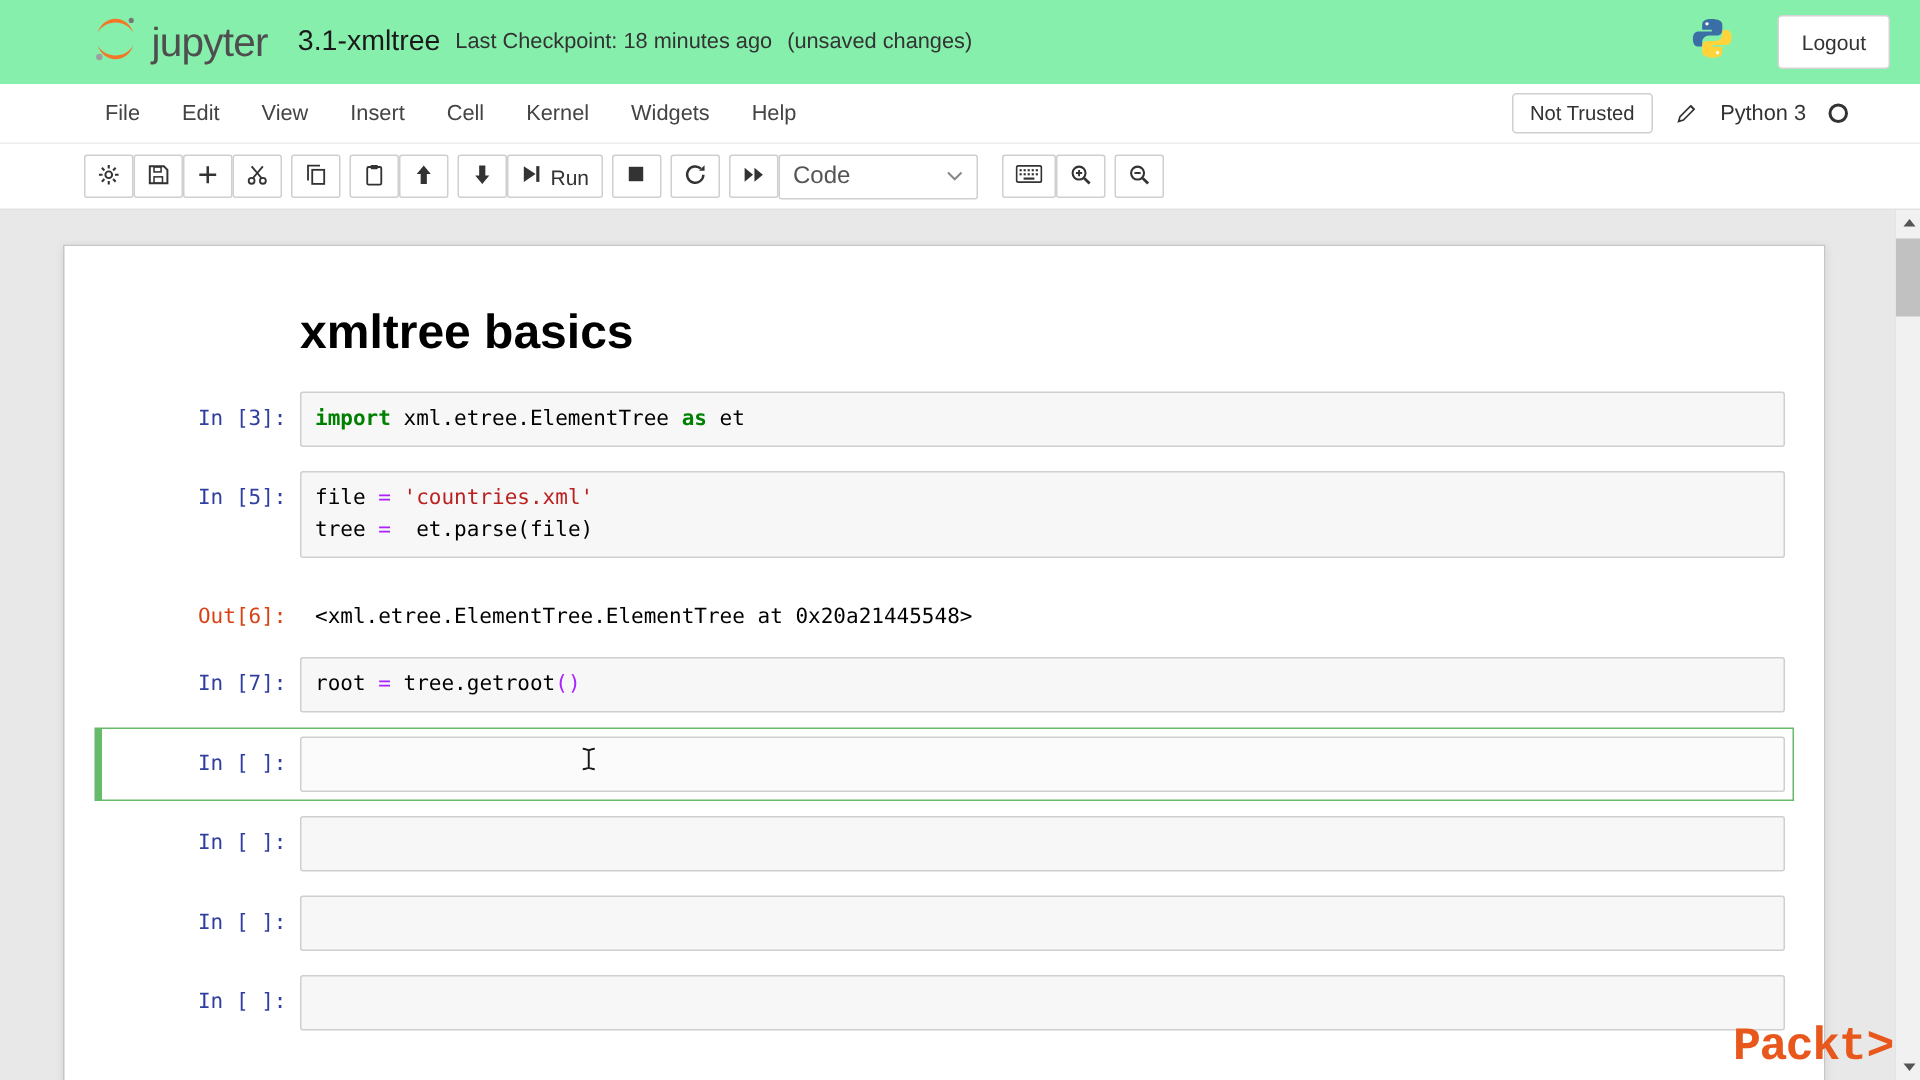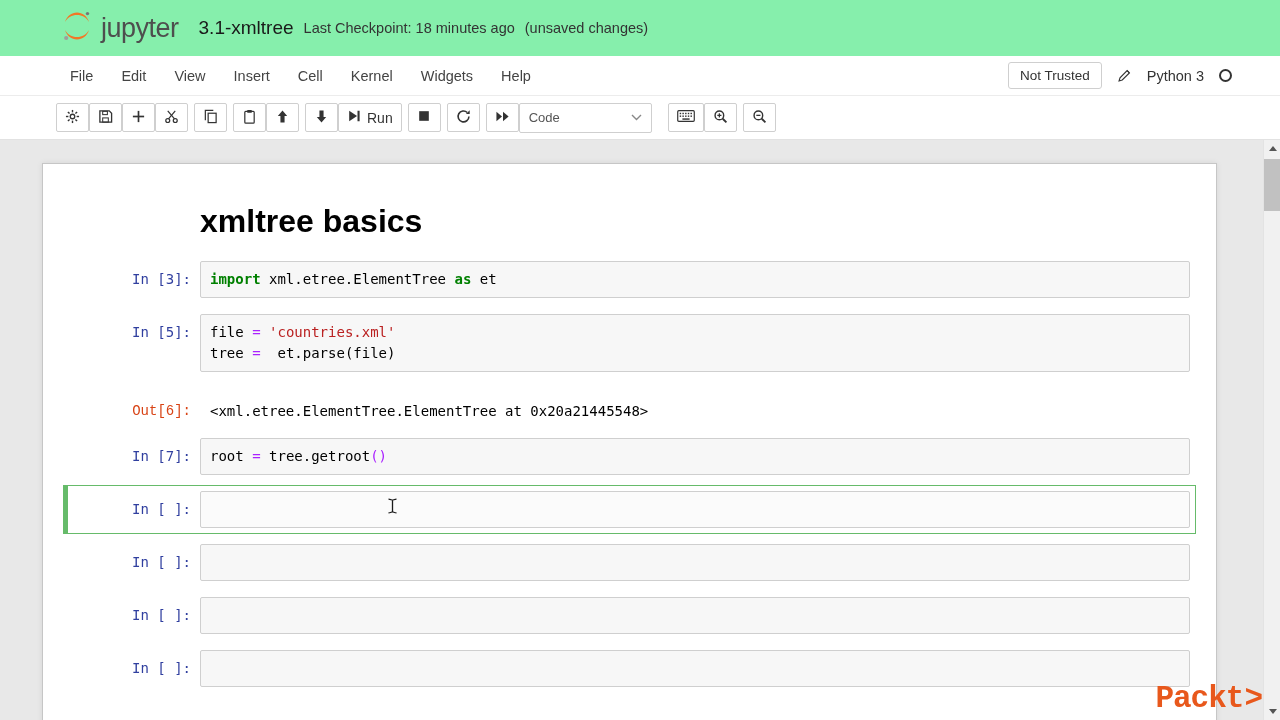--- a/index.html
+++ b/index.html
@@ -27,34 +27,34 @@
   .kernel-name { font-size: 14.5px; color: #333; }
   .kernel-circle { width: 13px; height: 13px; border: 2px solid #333; border-radius: 50%; }
 
   
   .toolbar { height: 44px; display: flex; align-items: center; padding: 0 0 0 56px; background: #fff; border-bottom: 1px solid #e2e2e2; }
   .tb-groups { display: flex; }
   .tb-group { display: flex; gap: 6px; margin-right: 0; }
   .tb-btn { height: 29px; min-width: 33px; border: 1px solid #cfcfcf; border-radius: 2px; background: #fff; display: flex; align-items: center; justify-content: center; gap: 6px; padding: 0 8px; cursor: pointer; }
   .tb-btn .run-label { font-size: 14px; color: #333; }
   .celltype { height: 30px; width: 133px; border: 1px solid #cfcfcf; border-radius: 2px; background: #fff; display: flex; align-items: center; justify-content: space-between; padding: 0 9px; margin-right: 16px; cursor: pointer; }
-  .celltype span { font-size: 13px; color: #555; }
+  .celltype span { font-size: 16px; color: #555; }
 
   
   .content { position: relative; height: 580px; background: #e8e8e8; padding-top: 23px; overflow: hidden; }
   .notebook { width: 1175px; margin-left: 42px; background: #fff; border: 1px solid #c6c6c6; padding: 16px 20px 40px 20px; min-height: 620px; box-shadow: 0 0 6px rgba(0,0,0,0.08); }
 
   .cell { border: 1px solid transparent; border-left: 5px solid transparent; padding: 5px; margin-bottom: 4px; }
   .cell.selected { border-color: #66bb6a; }
   .inrow, .outrow { display: flex; align-items: flex-start; }
   .outrow { margin-top: 11px; }
   .prompt { width: 127px; flex: none; text-align: right; padding: 8px 9px 0 0;
             font-family: "DejaVu Sans Mono", "Liberation Mono", monospace; font-size: 14px; line-height: 21px; }
   .in-prompt { color: #303f9f; }
-  .out-prompt { color: #d84315; padding-top: 2px; font-family: Liberation Mono, monospace; }
+  .out-prompt { color: #d84315; padding-top: 2px; }
   .input-area { flex: 1; border: 1px solid #cfcfcf; border-radius: 2px; background: #f7f7f7; padding: 7px 9px; position: relative; cursor: text; }
   .cell.selected .input-area { background: #fbfbfb; }
   .code-line, .out-text { font-family: "DejaVu Sans Mono", "Liberation Mono", monospace; font-size: 14px; line-height: 21px; color: #000; white-space: pre; }
   .out-text { padding: 2px 0 0 10px; }
   .t-kw { color: #008000; font-weight: bold; }
   .t-str { color: #ba2121; }
   .t-op { color: #aa22ff; }
   .t-pl { color: #000; text-align: center; }
   .ibeam { position: absolute; left: 186px; top: 6px; }
 
@@ -86,20 +86,31 @@
           <path d="M29 13c-2.5-4.5-7-7-12-7S7.5 8.5 5 13c2-6 6.6-9.5 12-9.5S27 7 29 13z" fill="#f37726"></path>
           <circle cx="6.2" cy="29" r="2.1" fill="#9e9e9e"></circle>
           <circle cx="27.5" cy="4.6" r="1.7" fill="#767677"></circle>
         </svg>
       </span>
       <span class="logo-text">jupyter</span>
     </div>
     <span class="nb-title">3.1-xmltree</span>
     <span class="checkpoint">Last Checkpoint: 18 minutes ago</span>
     <span class="unsaved">(unsaved changes)</span>
+    <div class="header-right">
+      <span class="py-logo">
+        <svg width="31" height="31" viewBox="0 0 30 30">
+          <path d="M14.5 2.5c-3.9 0-6 1.3-6 3.6v3.4h6.2v1.2H5.9c-2.1 0-3.4 1.9-3.4 4.8 0 2.9 1.3 4.9 3.4 4.9h2.6v-2.9c0-2.4 2-4.3 4.4-4.3h5.3c1.9 0 3.3-1.5 3.3-3.4V6.1c0-2.2-2.6-3.6-7-3.6z" fill="#3b6ea5"></path>
+          <path d="M15.5 27.5c3.9 0 6-1.3 6-3.6v-3.4h-6.2v-1.2h8.8c2.1 0 3.4-1.9 3.4-4.8 0-2.9-1.3-4.9-3.4-4.9h-2.6v2.9c0 2.4-2 4.3-4.4 4.3h-5.3c-1.9 0-3.3 1.5-3.3 3.4v3.7c0 2.2 2.6 3.6 7 3.6z" fill="#ffd43b"></path>
+          <circle cx="11.6" cy="5.7" r="1.1" fill="#fff"></circle>
+          <circle cx="18.4" cy="24.3" r="1.1" fill="#fff"></circle>
+        </svg>
+      </span>
+      <button class="logout">Logout</button>
+    </div>
   </header>
 
   <nav class="menubar">
     <div class="menu-items" id="menu-items">
         <div class="menu-item">File</div>
         <div class="menu-item">Edit</div>
         <div class="menu-item">View</div>
         <div class="menu-item">Insert</div>
         <div class="menu-item">Cell</div>
         <div class="menu-item">Kernel</div>

